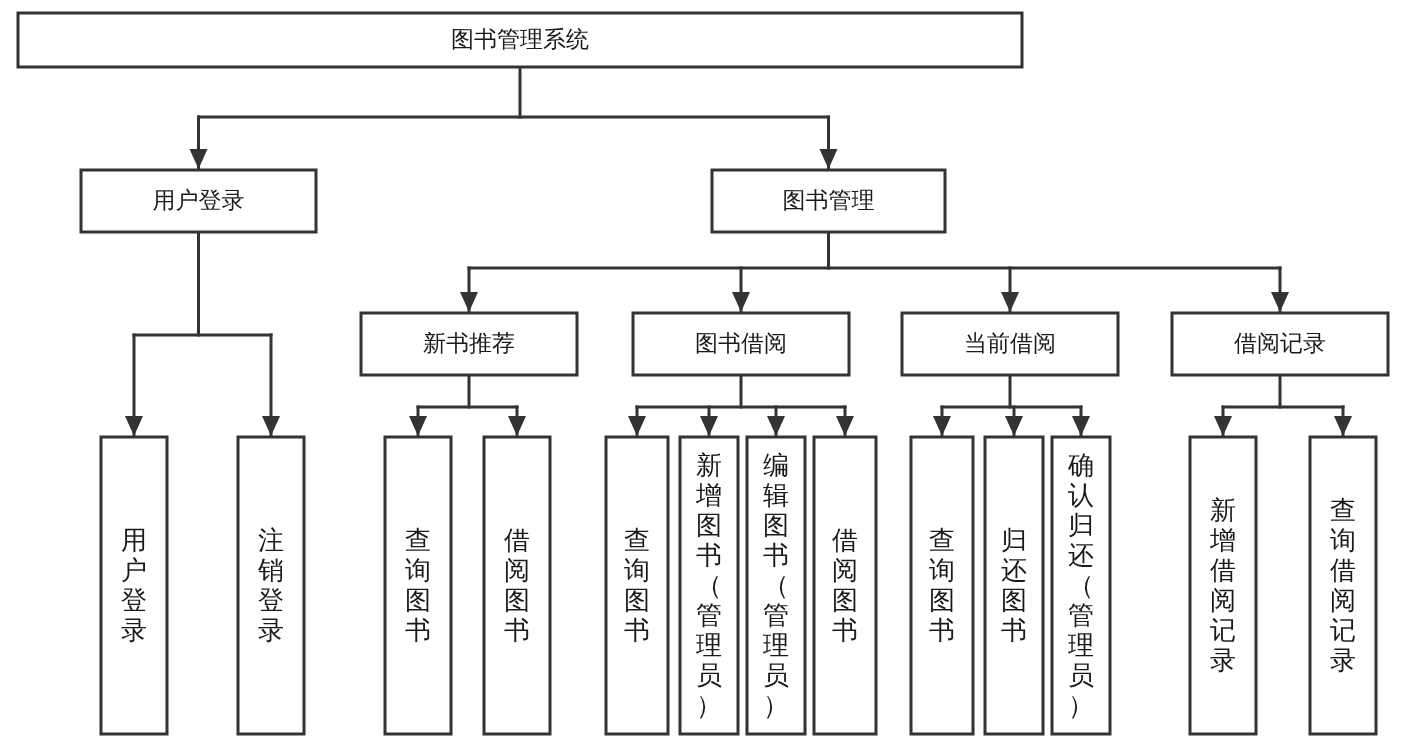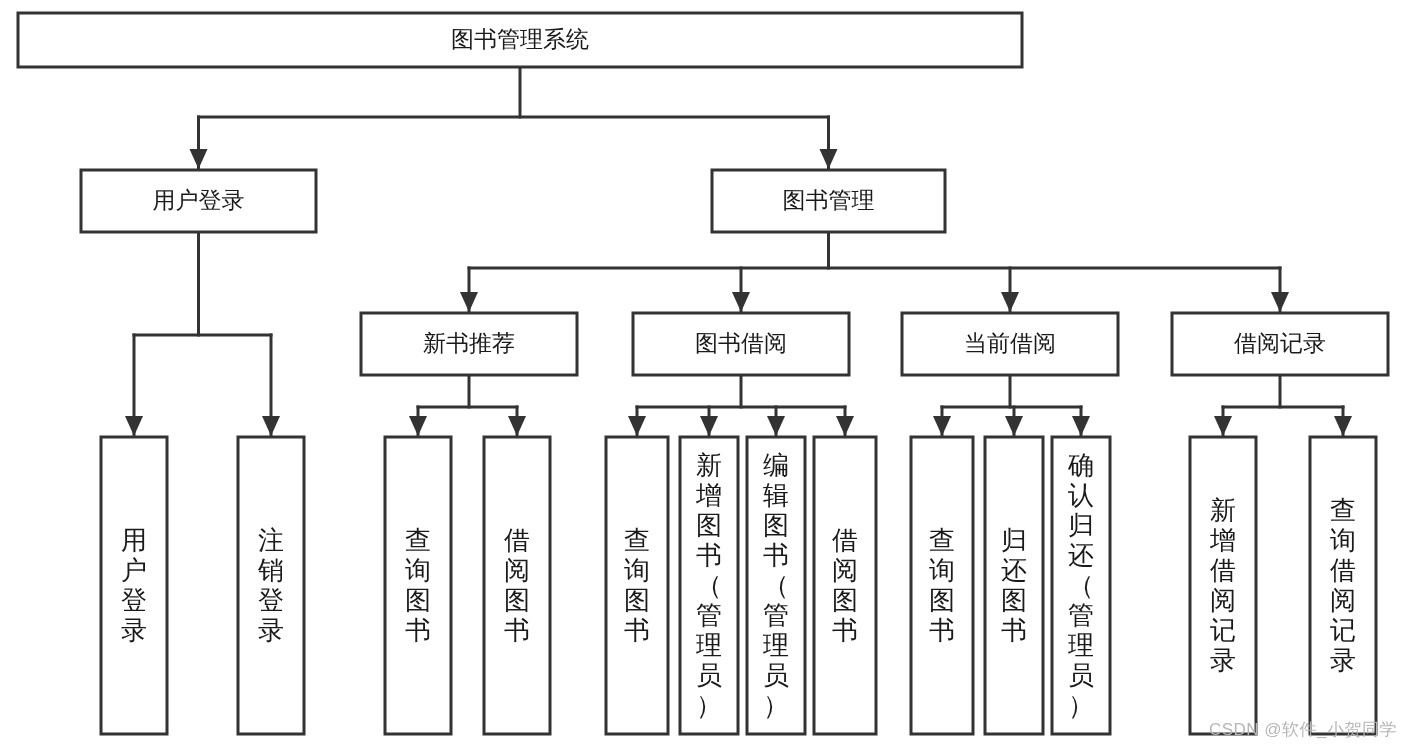--- a/index.html
+++ b/index.html
@@ -202,14 +202,13 @@
         <g>
           <rect x="1190" y="437" width="66" height="297" class="node-box"></rect>
           <text x="1223" y="518.9" class="node-label-v"><tspan x="1223" dy="0">新</tspan><tspan x="1223" dy="30">增</tspan><tspan x="1223" dy="30">借</tspan><tspan x="1223" dy="30">阅</tspan><tspan x="1223" dy="30">记</tspan><tspan x="1223" dy="30">录</tspan></text>
         </g>
         <g>
           <rect x="1310" y="437" width="66" height="297" class="node-box"></rect>
           <text x="1343" y="518.9" class="node-label-v"><tspan x="1343" dy="0">查</tspan><tspan x="1343" dy="30">询</tspan><tspan x="1343" dy="30">借</tspan><tspan x="1343" dy="30">阅</tspan><tspan x="1343" dy="30">记</tspan><tspan x="1343" dy="30">录</tspan></text>
         </g>
       </g>
   </svg>
-  <div class="watermark">CSDN @软件_小贺同学</div>
 </div>
 
 </body></html>

